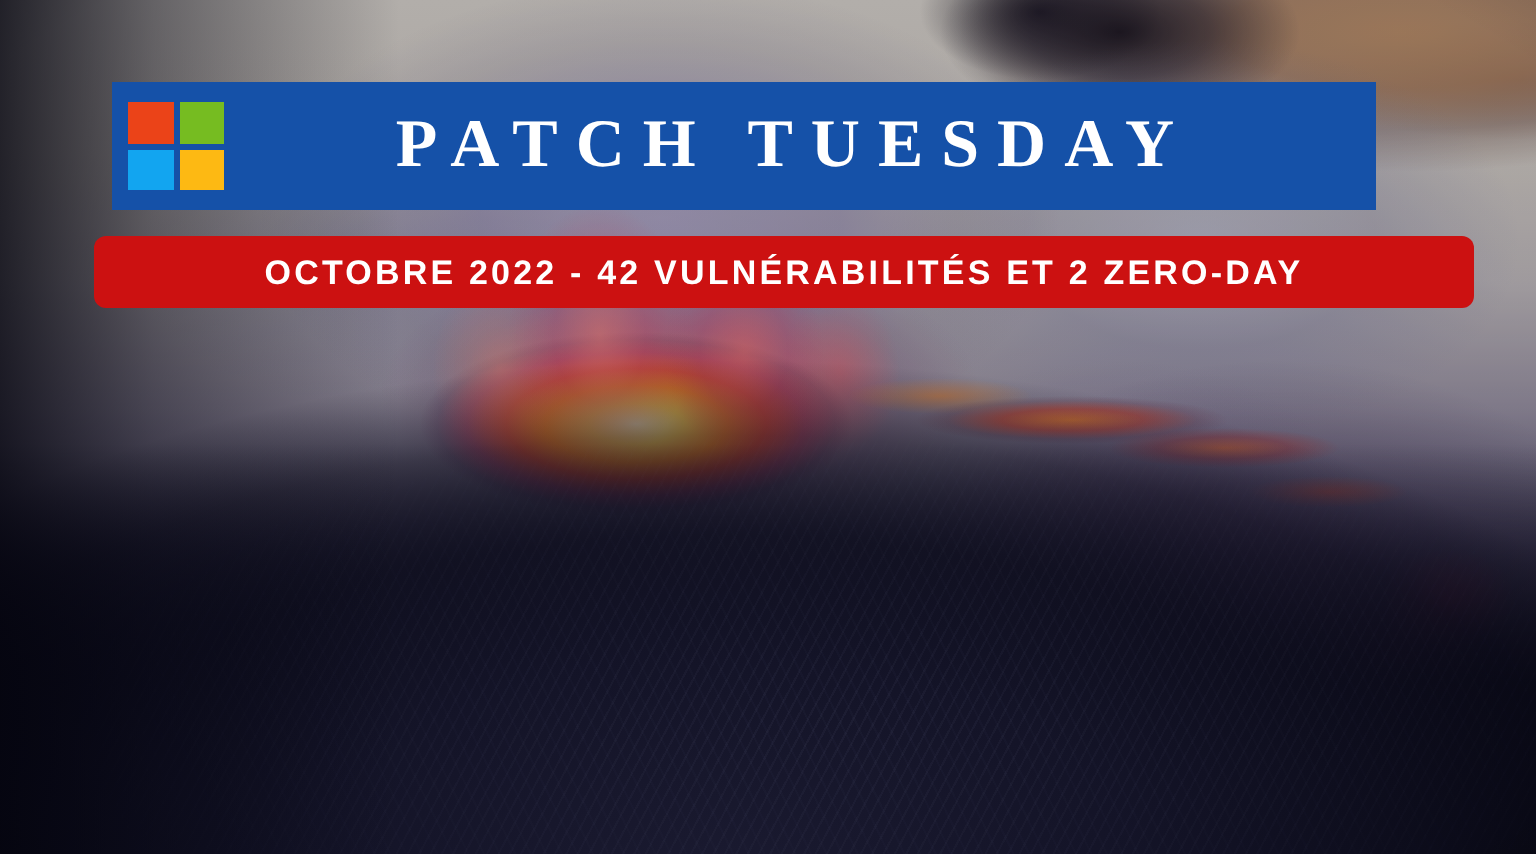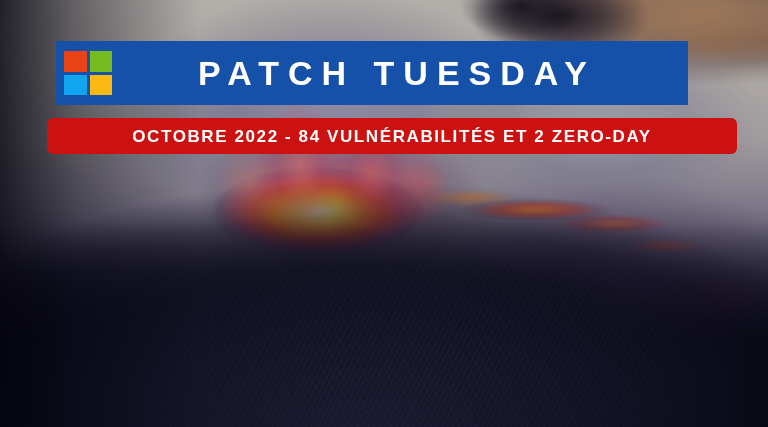--- a/index.html
+++ b/index.html
@@ -237,21 +237,21 @@
   #title-text {
     flex: 1 1 auto;
     text-align: center;
     color: #ffffff;
     font-size: 34px;
     font-weight: bold;
     letter-spacing: 9px;
     line-height: 1;
     white-space: nowrap;
     padding-right: 6px;
-    font-family: Liberation Sans, sans-serif;
+    font-family: Liberation Serif, serif;
   }
 
   
   #subtitle-bar {
     position: absolute;
     left: 47px;
     top: 118px;
     width: 690px;
     height: 36px;
     background: #cc1111;
@@ -293,16 +293,16 @@
       <span class="ms-sq-red"></span>
       <span class="ms-sq-green"></span>
       <span class="ms-sq-blue"></span>
       <span class="ms-sq-yellow"></span>
     </div>
 
     <div id="title-text">PATCH TUESDAY</div>
   </div>
 
   <div id="subtitle-bar">
-    <div id="subtitle-text">OCTOBRE 2022 - 84 VULNÉRABILITÉS ET 2 ZERO-DAY</div>
+    <div id="subtitle-text">OCTOBRE 2022 - 42 VULNÉRABILITÉS ET 2 ZERO-DAY</div>
   </div>
 
 </div>
 
 </body></html>

